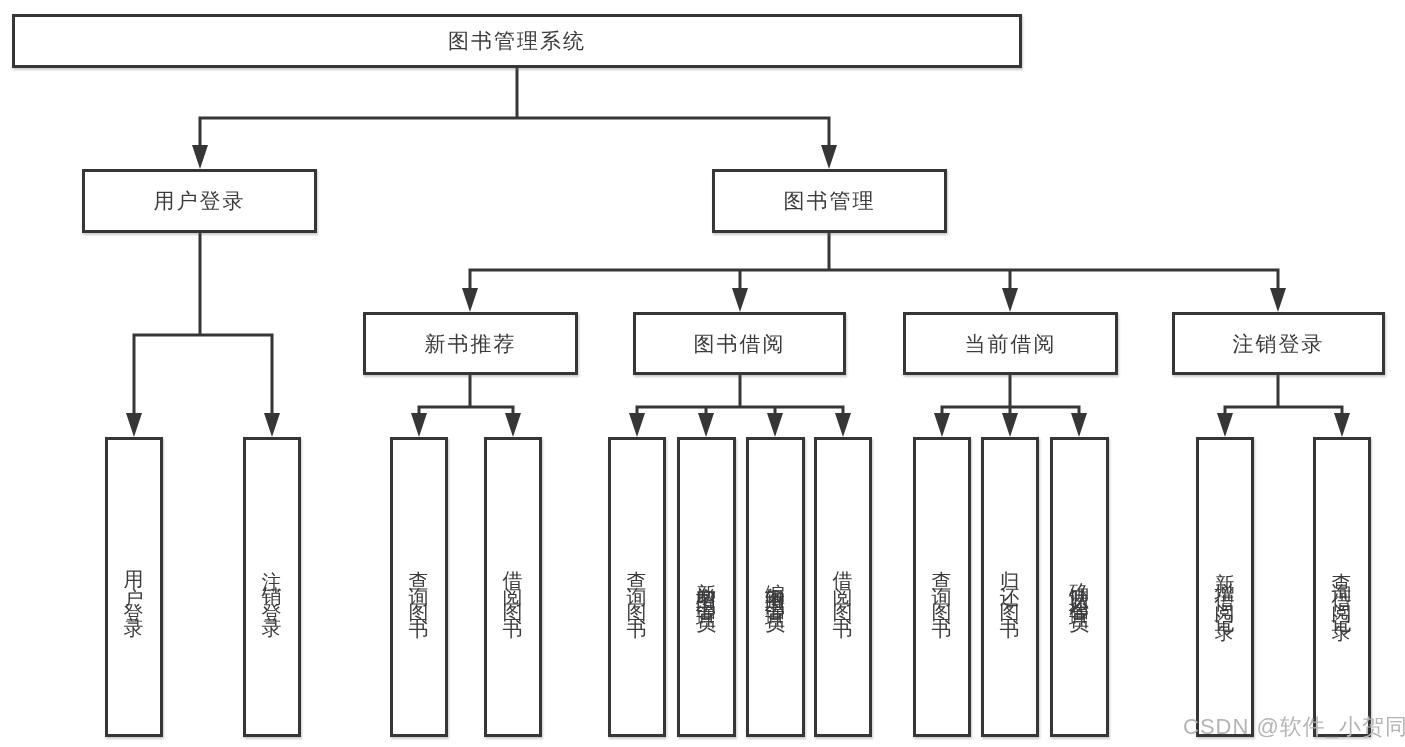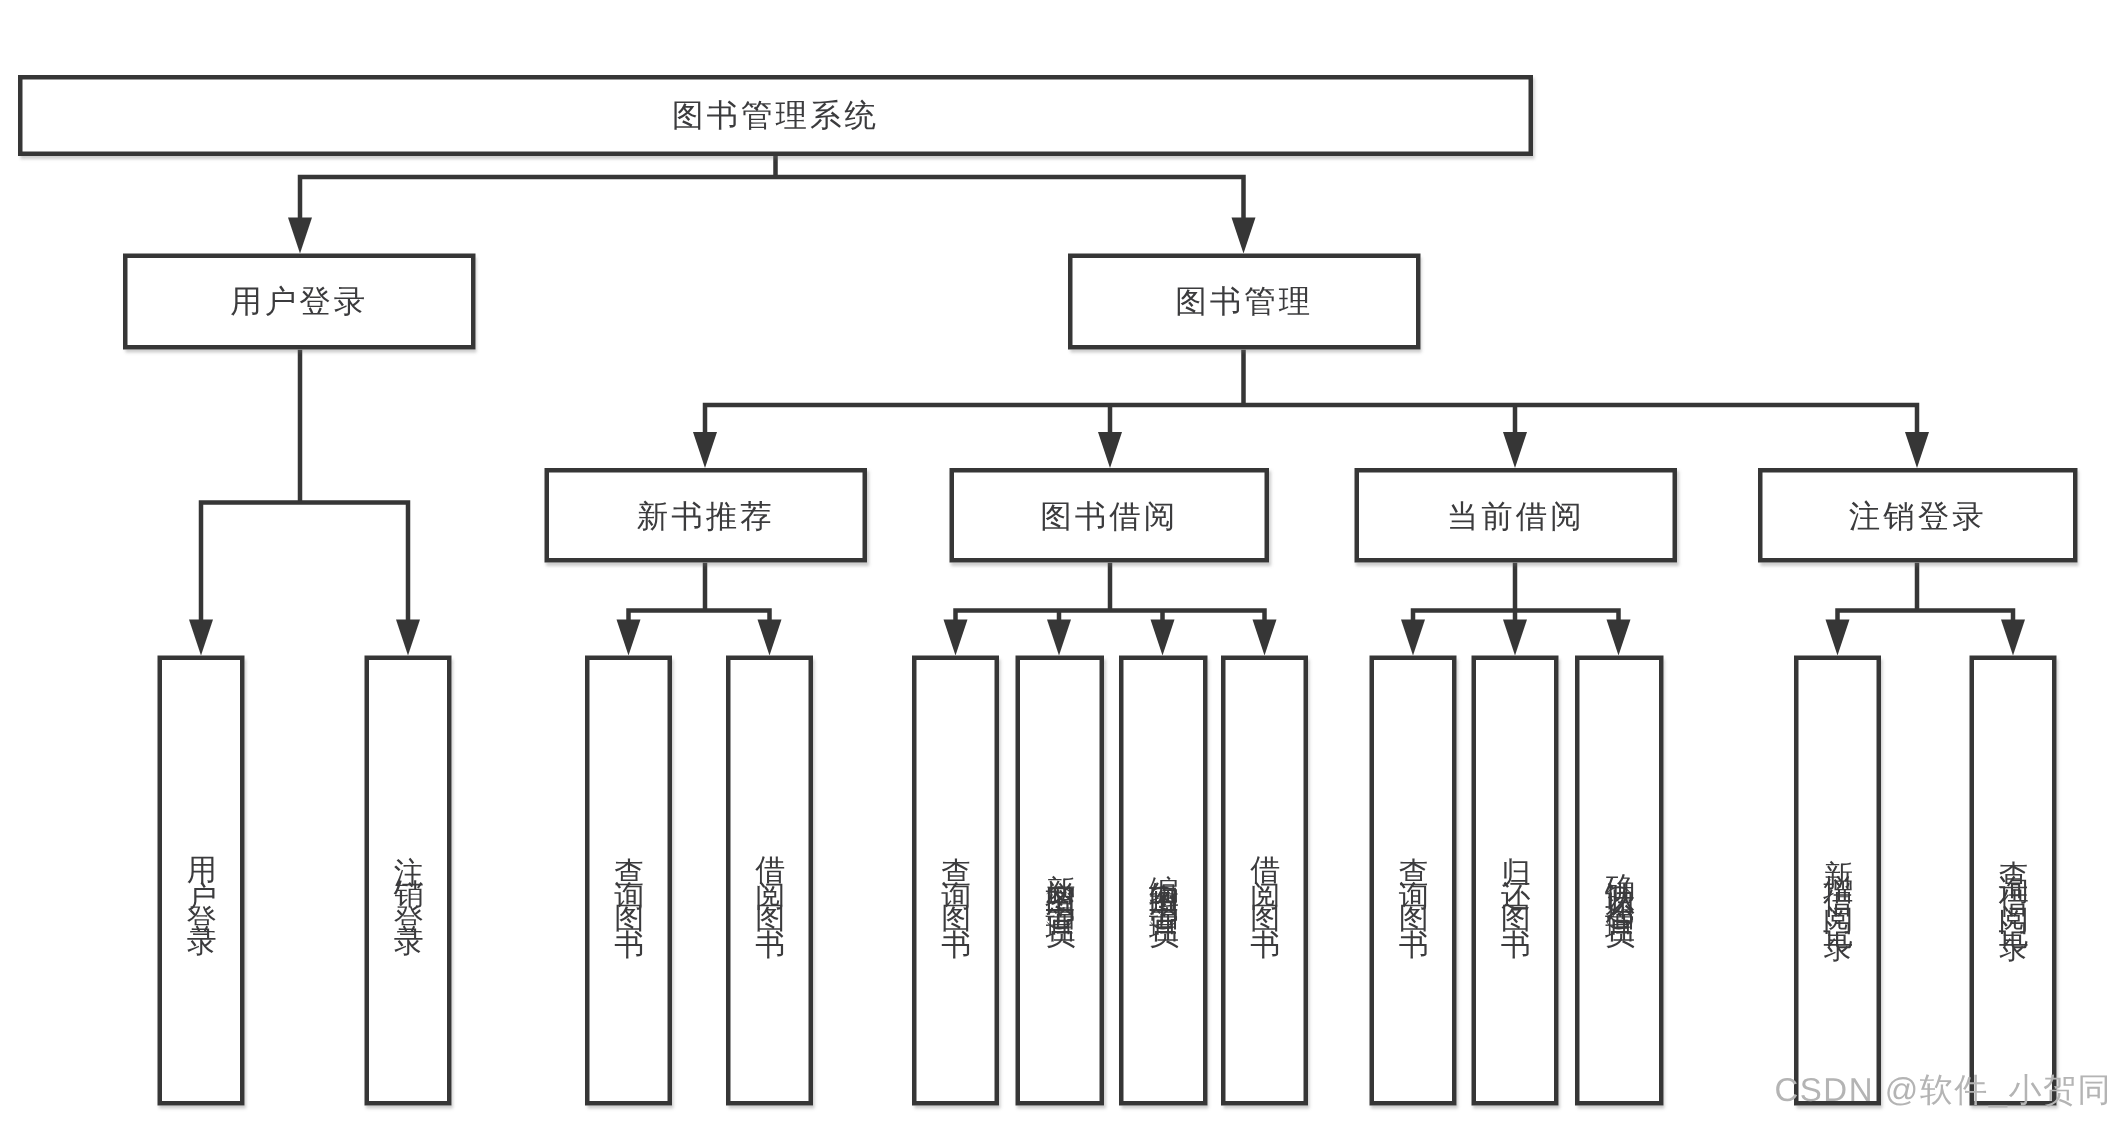--- a/index.html
+++ b/index.html
@@ -10,21 +10,21 @@
   }
   .wires{position:absolute;left:0;top:0;width:1405px;height:747px;z-index:0;}
   .wires path.line{stroke:#363636;stroke-width:3;fill:none;}
   .wires path.arrow{fill:#363636;stroke:none;}
   .box{
     position:absolute;background:#ffffff;border:3px solid #363636;
     box-sizing:border-box;display:flex;align-items:center;justify-content:center;
     box-shadow:1px 2px 2px rgba(110,110,110,0.35);z-index:1;
   }
   .hlabel{font-size:21px;letter-spacing:2px;white-space:nowrap;}
-  .root{left:12px;top:14px;width:1010px;height:54px;margin-top:36px;}
+  .root{left:12px;top:14px;width:1010px;height:54px;}
   .n-login{left:82px;top:169px;width:235px;height:64px;}
   .n-mgmt{left:712px;top:169px;width:235px;height:64px;}
   .n-rec{left:363px;top:312px;width:215px;height:63px;}
   .n-bor{left:633px;top:312px;width:213px;height:63px;}
   .n-cur{left:903px;top:312px;width:215px;height:63px;}
   .n-rem{left:1172px;top:312px;width:213px;height:63px;}
   .leaf{top:437px;width:58px;height:300px;}
   .leaf span{
     writing-mode:vertical-lr;text-orientation:mixed;
     font-size:20px;line-height:1;white-space:nowrap;

